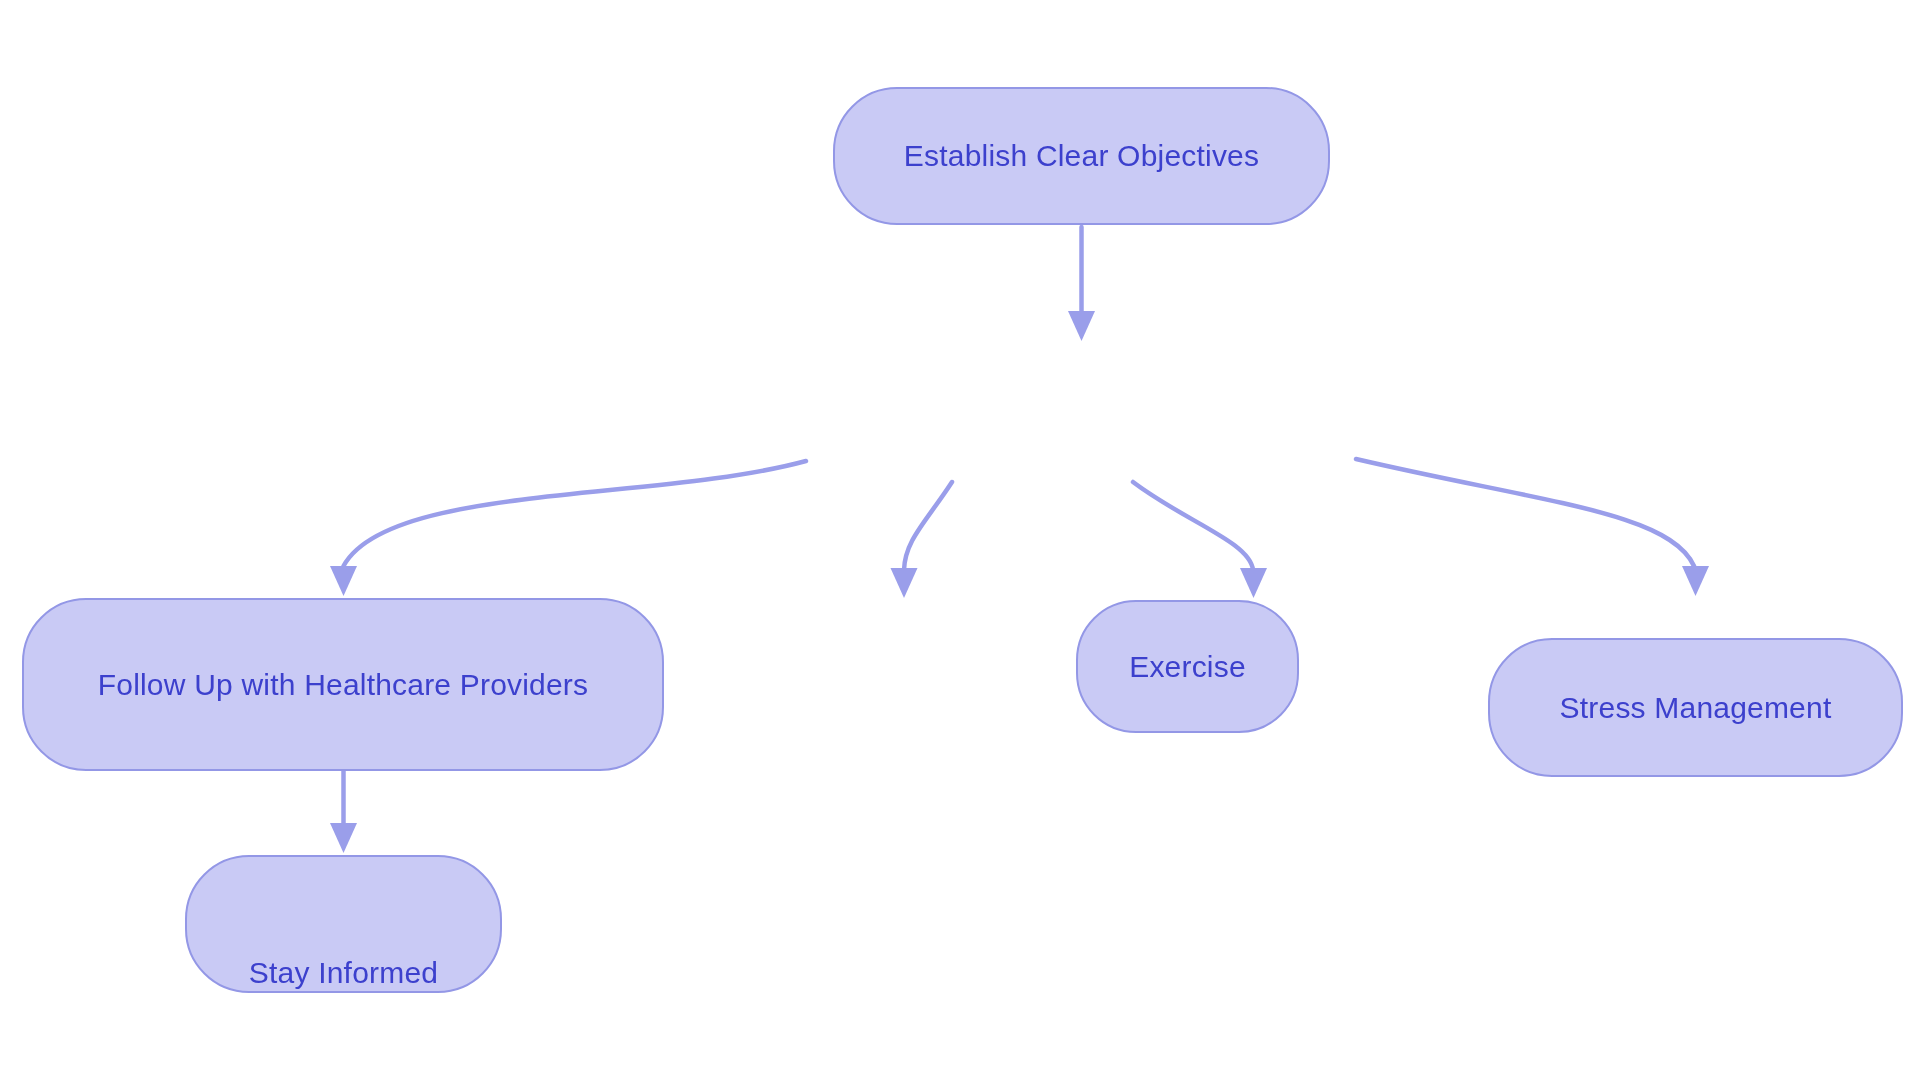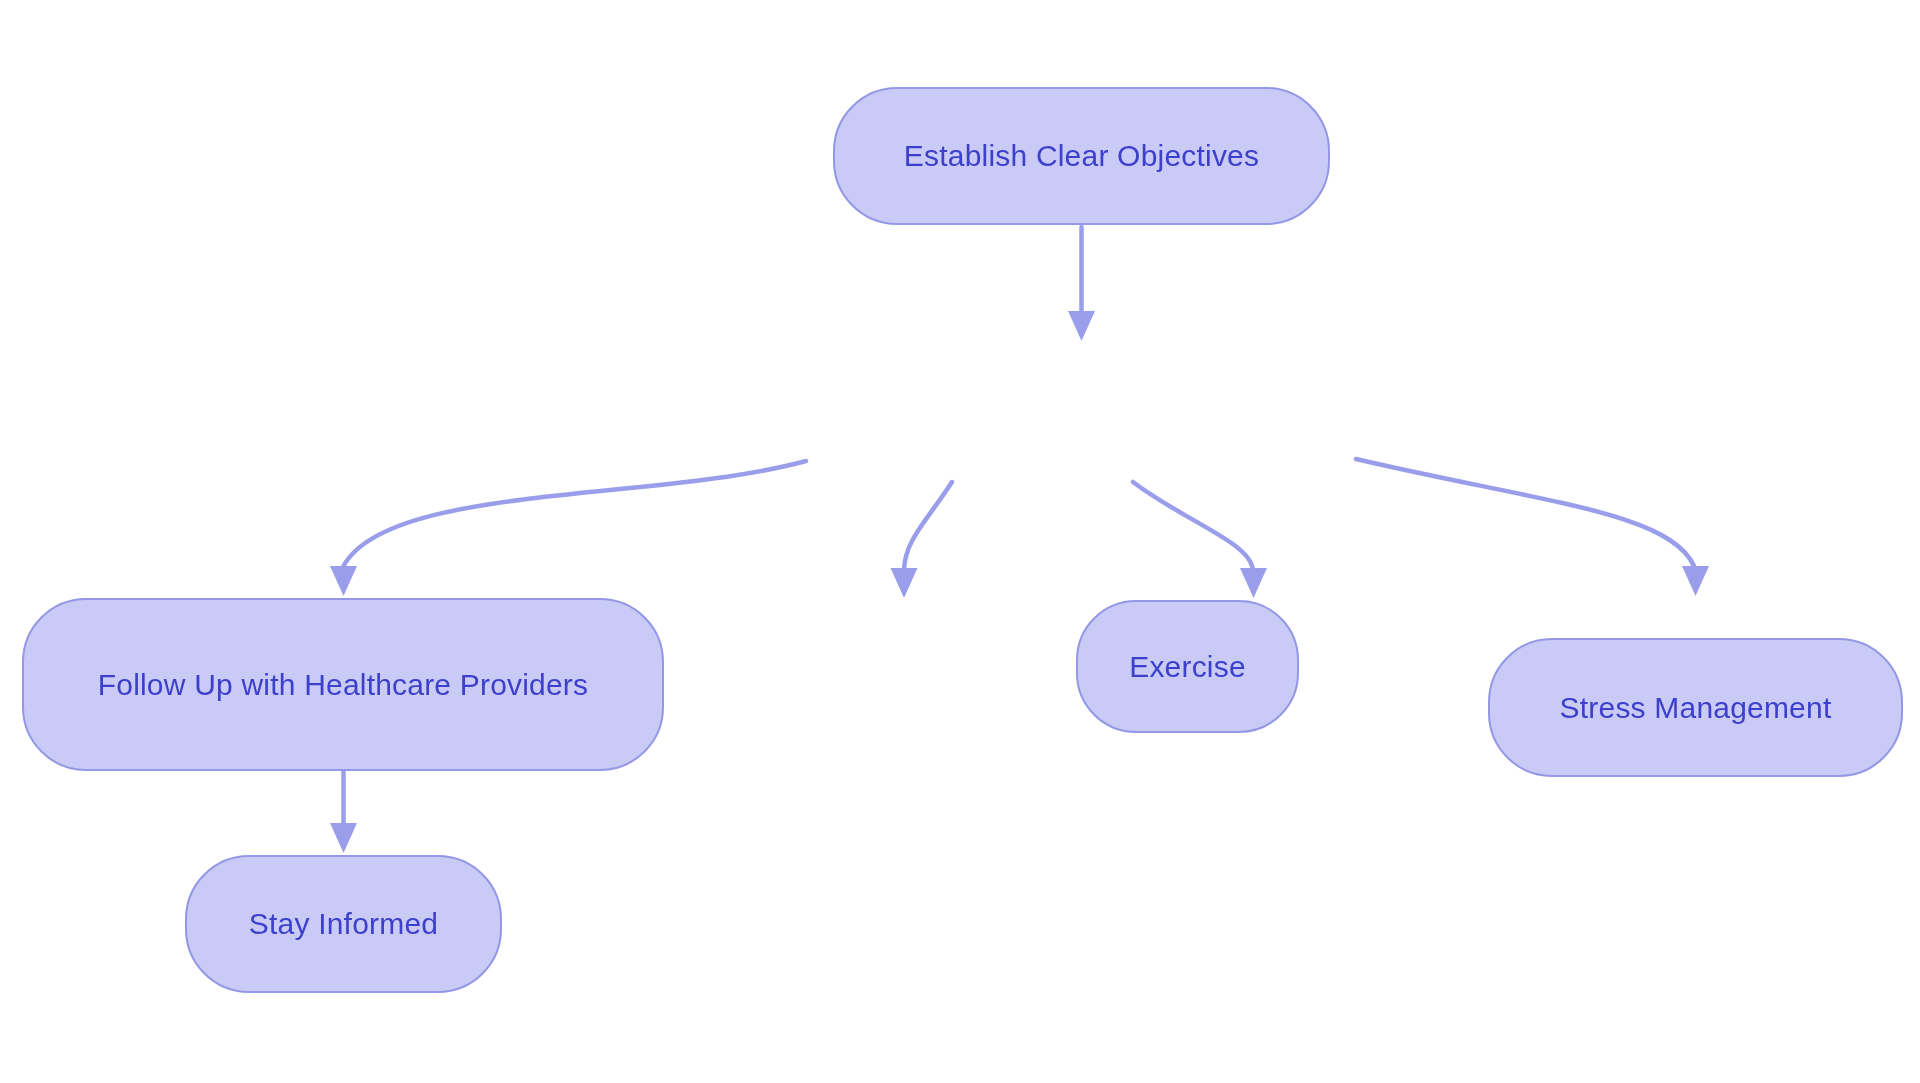--- a/index.html
+++ b/index.html
@@ -44,21 +44,21 @@
     letter-spacing:0.2px;
     line-height:1.2;
   }
   
   .n-establish{left:833px;top:87px;width:497px;height:138px;}
   .n-incorporate{left:802px;top:343px;width:558px;height:137px;}
   .n-followup{left:22px;top:598px;width:642px;height:173px;}
   .n-nutrition{left:788px;top:600px;width:232px;height:135px;border-radius:60px;}
   .n-exercise{left:1076px;top:600px;width:223px;height:133px;border-radius:60px;}
   .n-stress{left:1488px;top:598px;width:415px;height:139px;margin-top:40px;}
-  .n-stayinformed{left:185px;top:855px;width:317px;height:138px;}
+  .n-stayinformed{left:185px;top:855px;width:317px;height:138px;align-items:flex-end;}
 </style>
 </head>
 <body>
 
 <div class="canvas">
 
   <svg class="edges" viewBox="0 0 1920 1083" xmlns="http://www.w3.org/2000/svg">
 
     <path d="M 1081.5 227 L 1081.5 314"></path>
     <polygon points="1068,311 1095,311 1081.5,341"></polygon>

